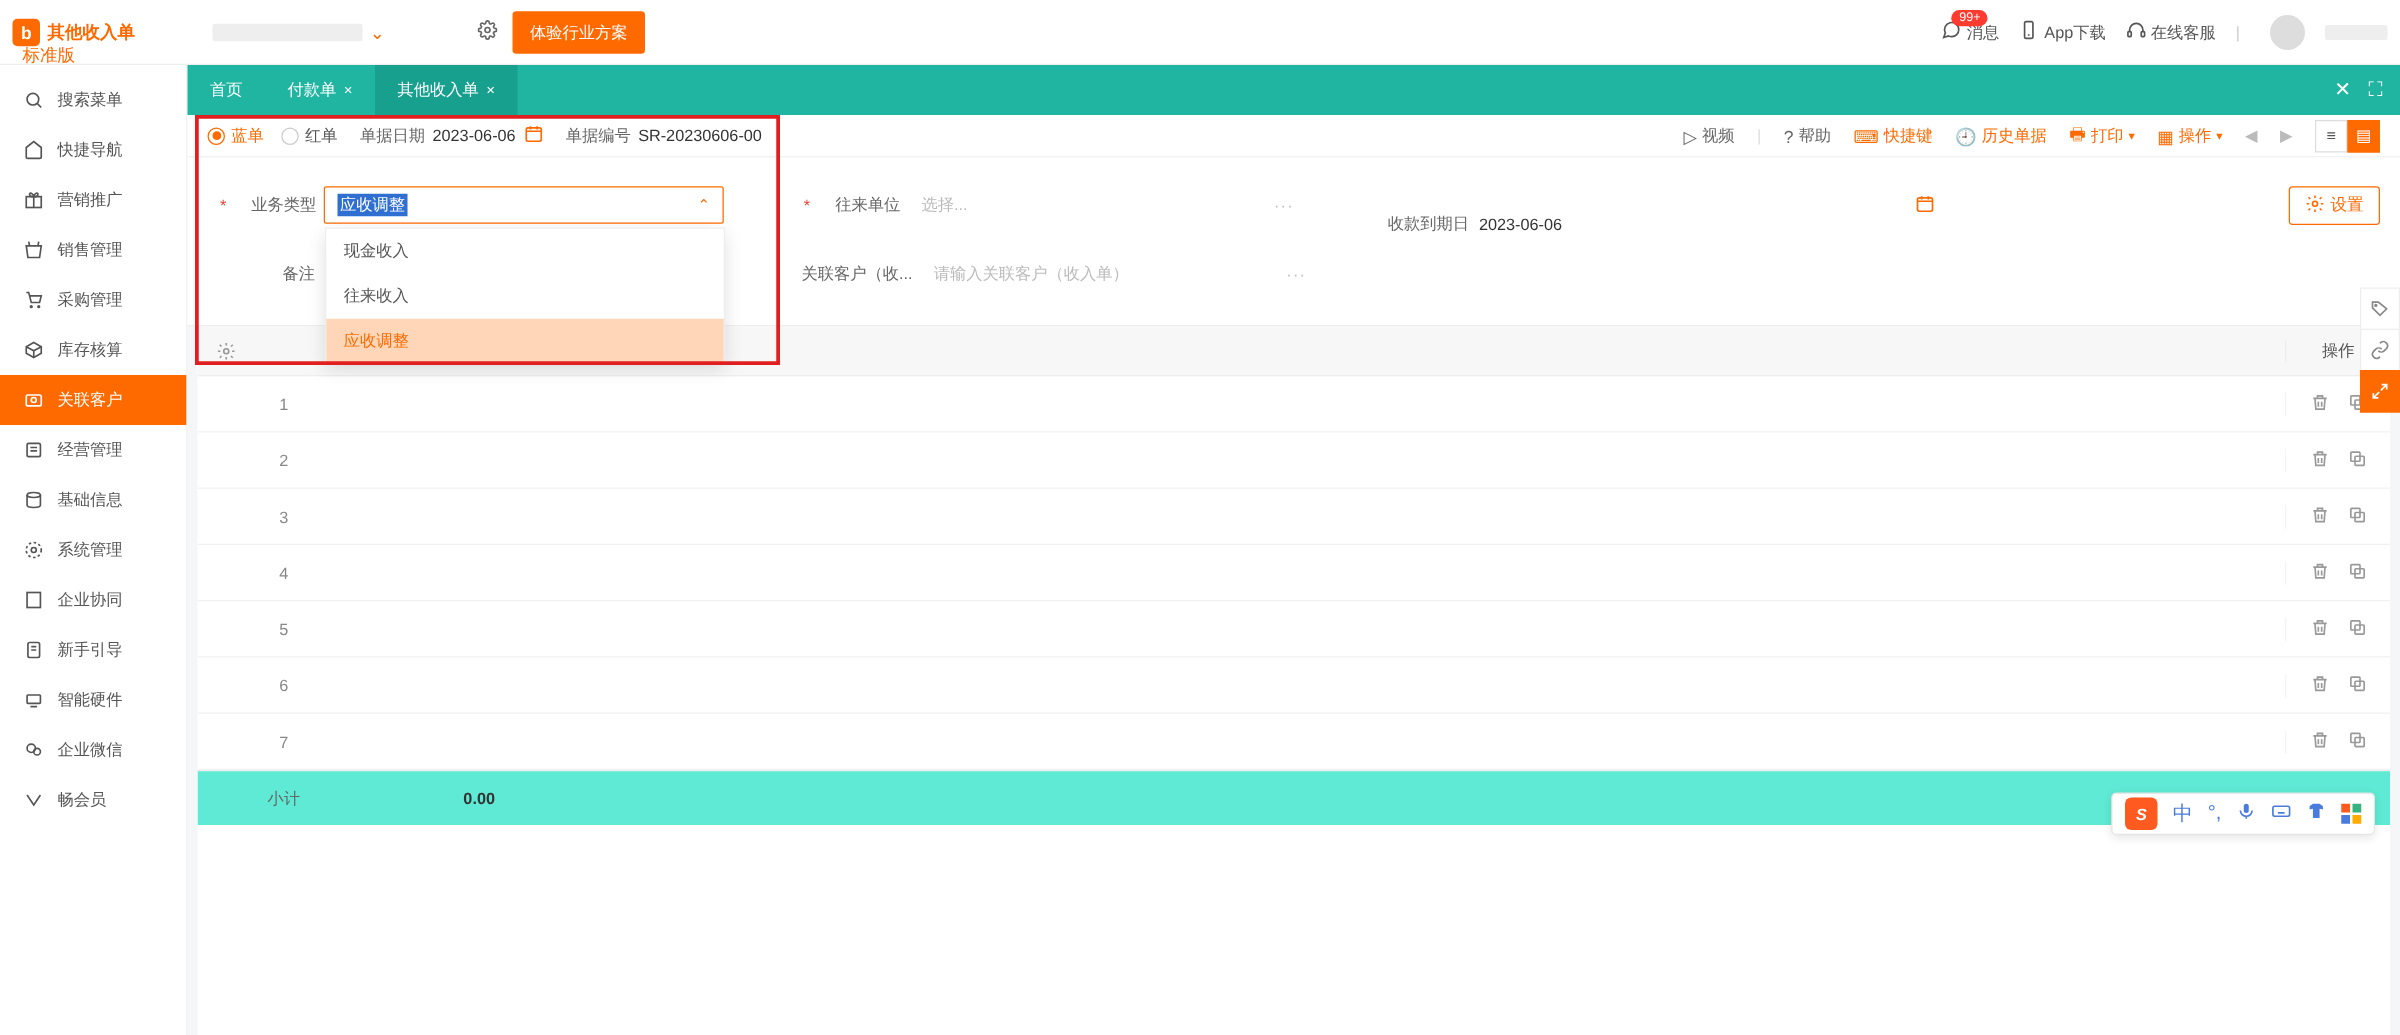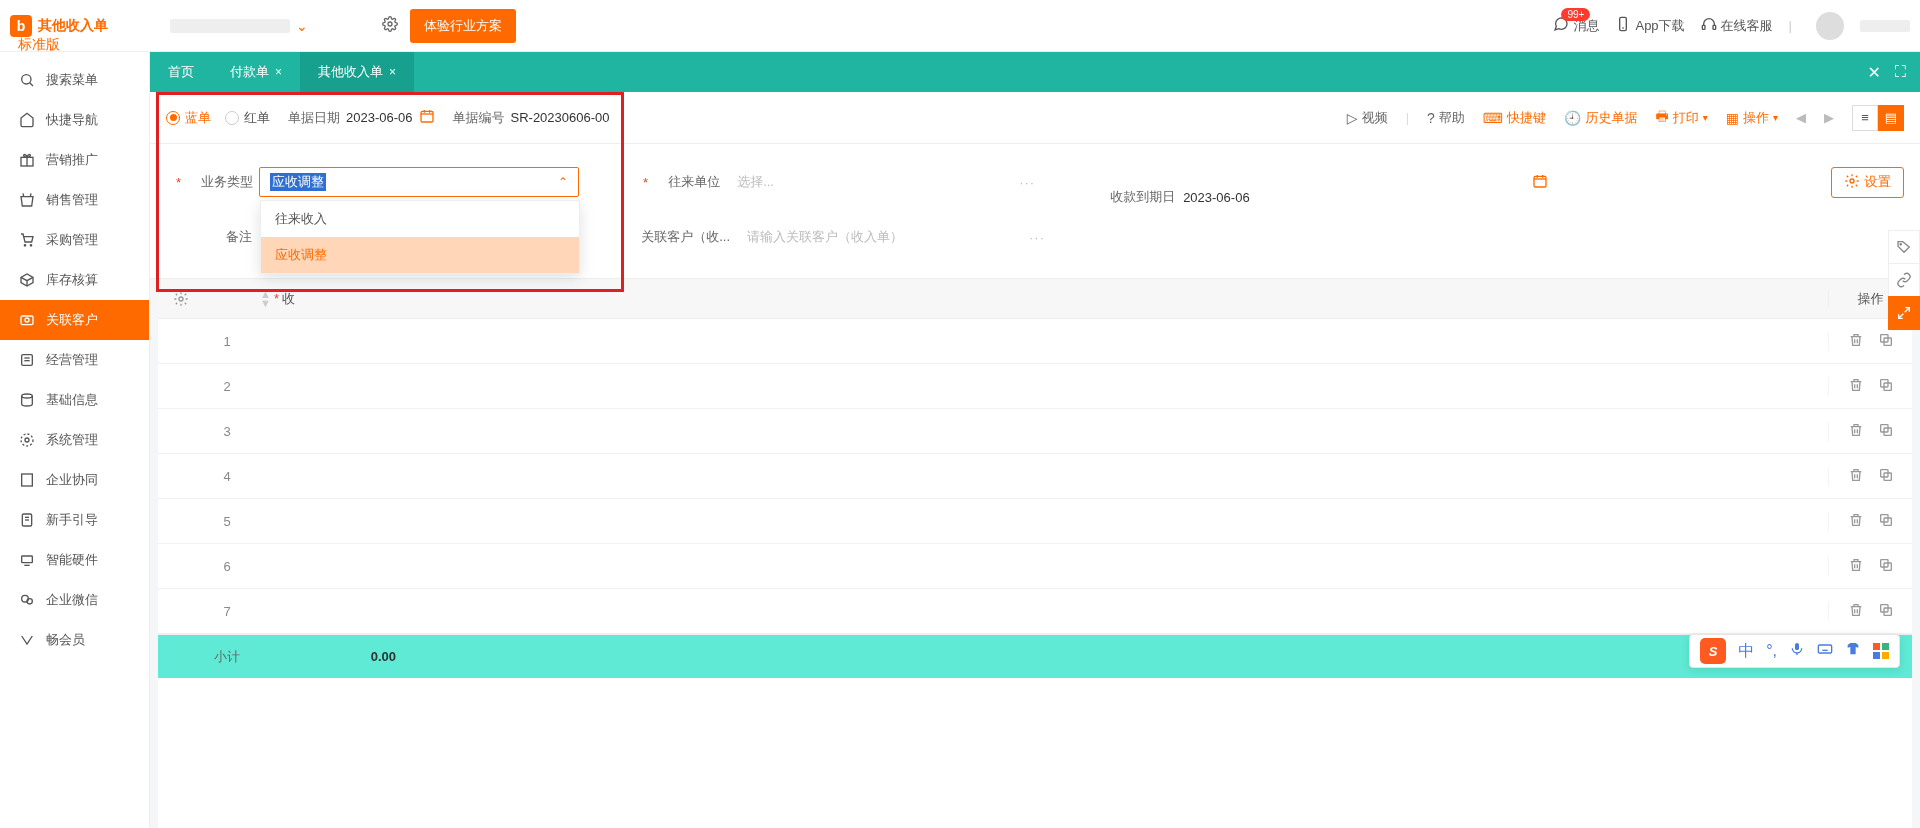--- a/index.html
+++ b/index.html
@@ -32,21 +32,21 @@
 
 .main { flex: 1; display: flex; flex-direction: column; min-width: 0; background: #f5f6f7; }
 .tabs-bar { height: 40px; background: #1fb5a1; display: flex; align-items: center; color: #fff; position: relative; }
 .tab { padding: 0 18px; height: 40px; display: flex; align-items: center; gap: 6px; cursor: pointer; font-size: 13px; }
 .tab.active { background: #17a08e; justify-content: flex-end; }
 .tab-close { font-size: 12px; cursor: pointer; }
 .tabs-right { margin-left: auto; display: flex; align-items: center; gap: 14px; padding-right: 14px; }
 .tabs-icon { cursor: pointer; font-size: 16px; }
 
 
-.toolbar { height: 52px; background: #fff; border-bottom: 1px solid #eee; display: flex; align-items: center; padding: 0 16px; gap: 18px; font-size: 13px; color: #555; }
+.toolbar { height: 34px; background: #fff; border-bottom: 1px solid #eee; display: flex; align-items: center; padding: 0 16px; gap: 18px; font-size: 13px; color: #555; }
 .radio-group { display: flex; align-items: center; gap: 14px; background: #fff; }
 .radio { display: flex; align-items: center; gap: 5px; cursor: pointer; }
 .radio-circle { width: 14px; height: 14px; border: 1px solid #ccc; border-radius: 50%; display: inline-flex; align-items: center; justify-content: center; }
 .radio.checked .radio-circle { border-color: #ff6a00; }
 .radio.checked .radio-dot { width: 7px; height: 7px; background: #ff6a00; border-radius: 50%; }
 .radio.checked span.lbl { color: #ff6a00; }
 .field-label { color: #666; }
 .field-val { color: #333; }
 .cal-icon { color: #ff6a00; cursor: pointer; }
 .tb-spacer { flex: 1; }
@@ -406,20 +406,21 @@
 
       <div class="form-area">
         <div class="form-row">
           <div class="form-field" style="margin-left:10px;">
             <span class="req">*</span>
             <label>业务类型</label>
             <div class="select-box open">
               <span class="select-val sel">应收调整</span>
               <span class="select-caret">⌃</span>
               <div class="dropdown" id="biz-dropdown">
+                  <div class="dd-item">现金收入</div>
                   <div class="dd-item">往来收入</div>
                   <div class="dd-item hl">应收调整</div>
                 </div>
             </div>
           </div>
           <div class="form-field" style="margin-left:40px;">
             <span class="req">*</span>
             <label>往来单位</label>
             <div class="input-box">
               <span>选择...</span>

